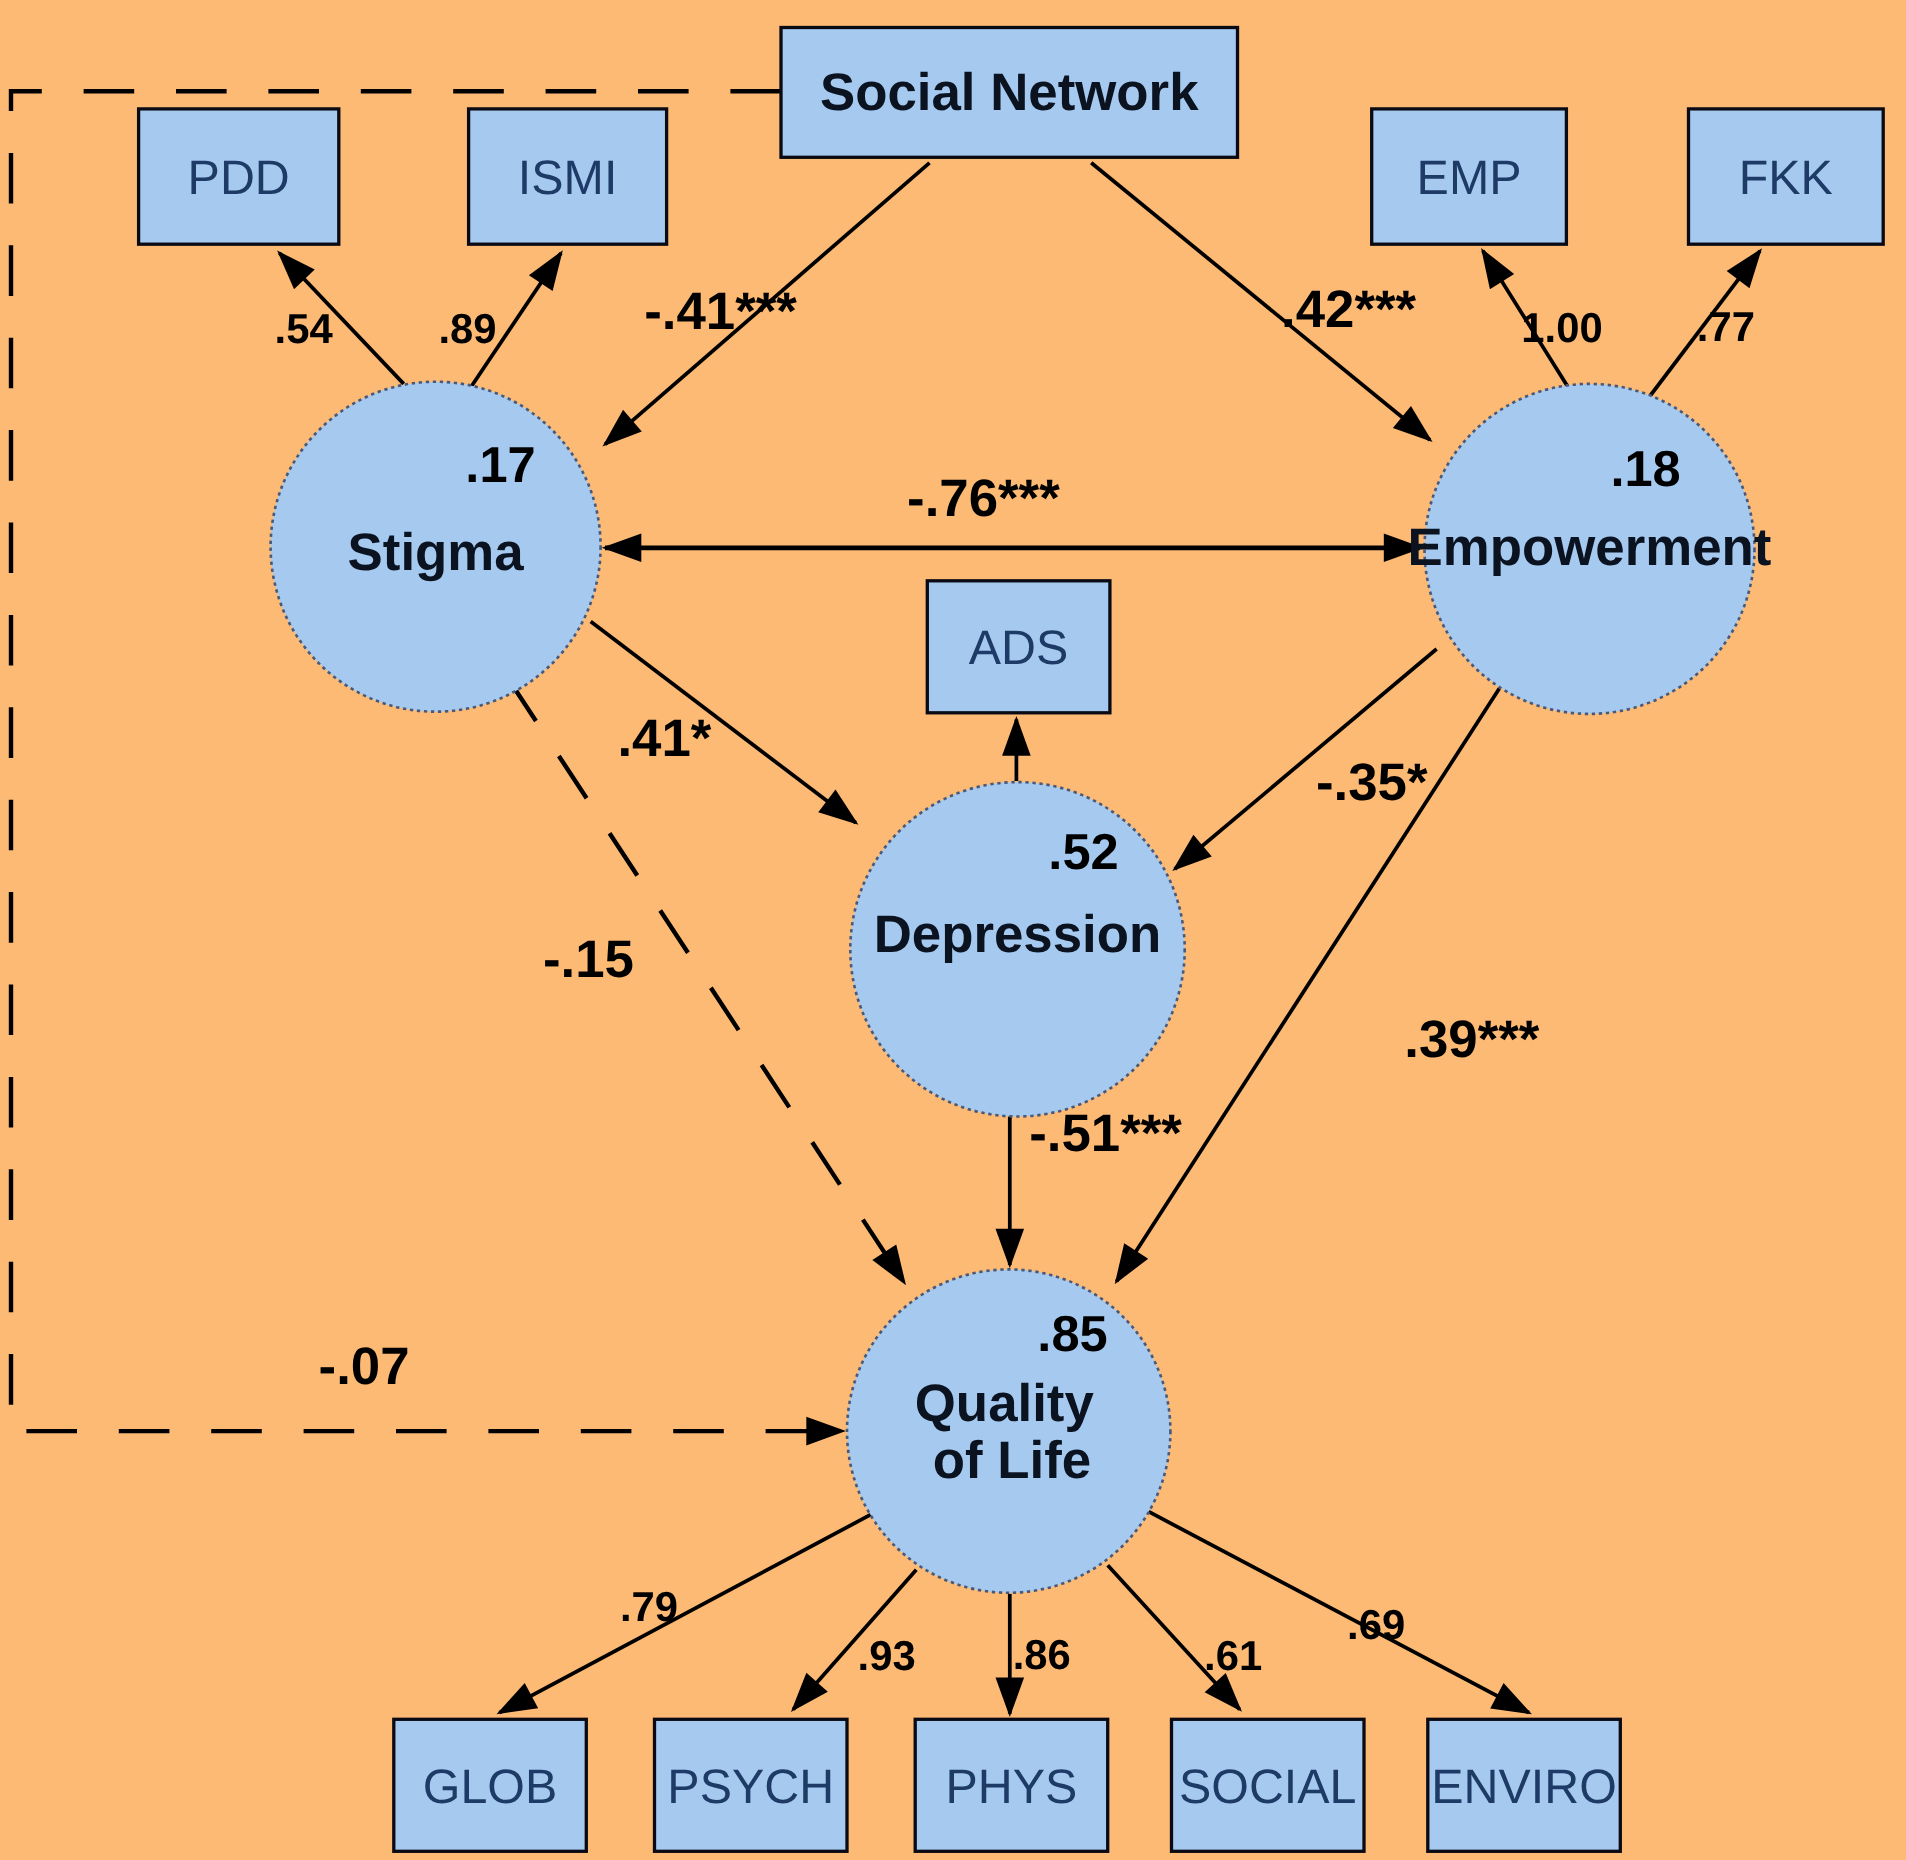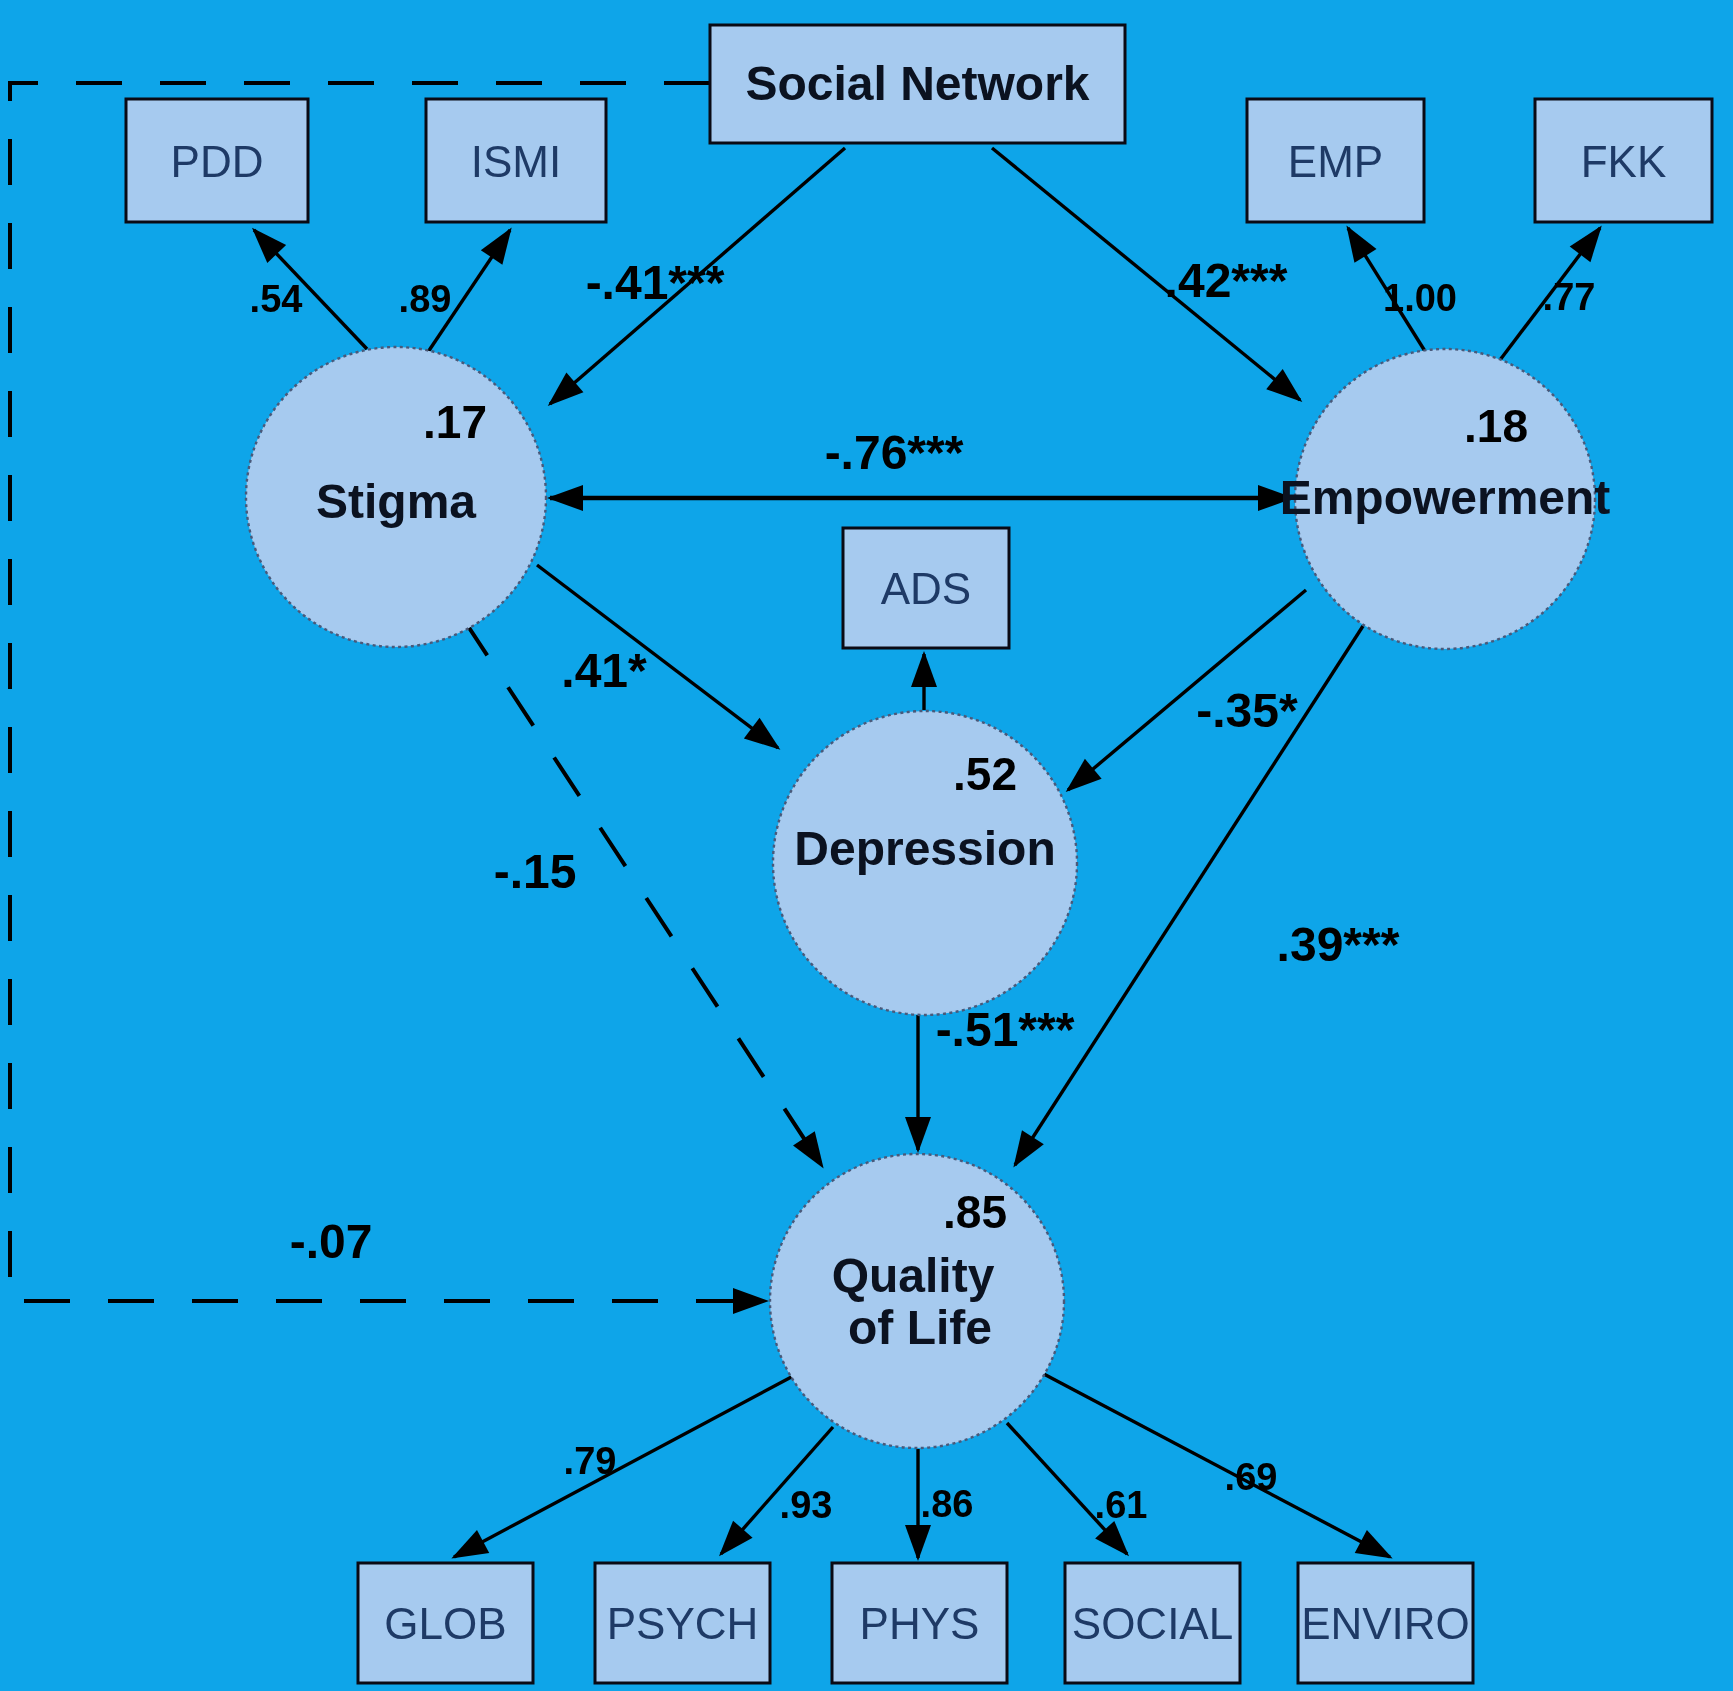--- a/index.html
+++ b/index.html
@@ -1,16 +1,16 @@
 <!DOCTYPE html>
 <html><head>
 <meta charset="utf-8">
 <style>
   html,body{margin:0;padding:0;background:#ffffff;}
-  .stage{width:1733px;height:1691px;background:#0ea5e9;position:relative;
+  .stage{width:1733px;height:1691px;background:#fdba74;position:relative;
          font-family:"Liberation Sans",sans-serif;}
   svg{display:block;}
   .edge{fill:none;stroke:#000000;stroke-width:3.4;}
   .edge.dashed{stroke-width:4;stroke-dasharray:46 38;}
   .edge.double{stroke-width:4.4;}
   .node-rect{fill:#A6CAEF;stroke:#0A0A14;stroke-width:3;}
   .node-circle{fill:#A6CAEF;stroke:#49597A;stroke-width:2.4;stroke-dasharray:3 3.4;}
   text{font-family:"Liberation Sans",sans-serif;}
   .indicator-label{font-size:44px;font-weight:400;fill:#1E3A66;text-anchor:middle;}
   .node-title{font-size:48px;font-weight:700;fill:#0B1220;text-anchor:middle;}

